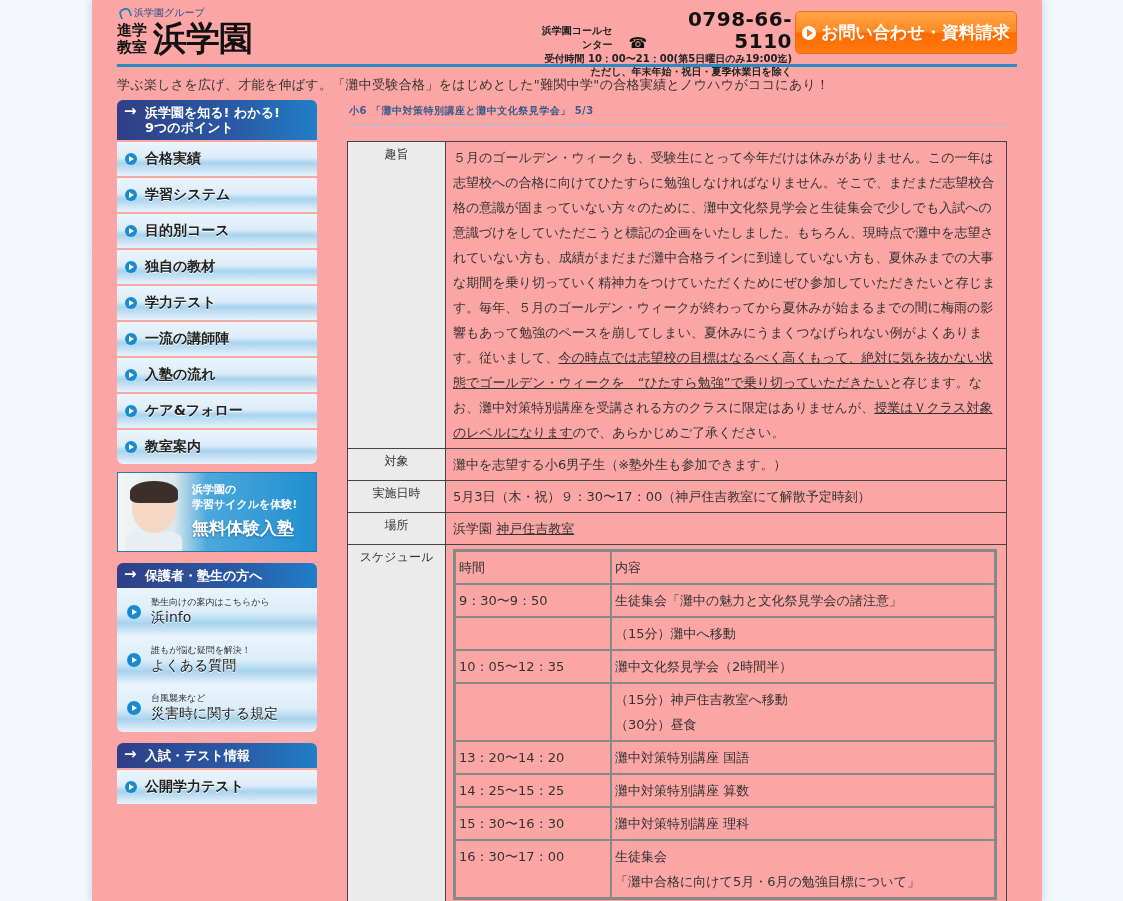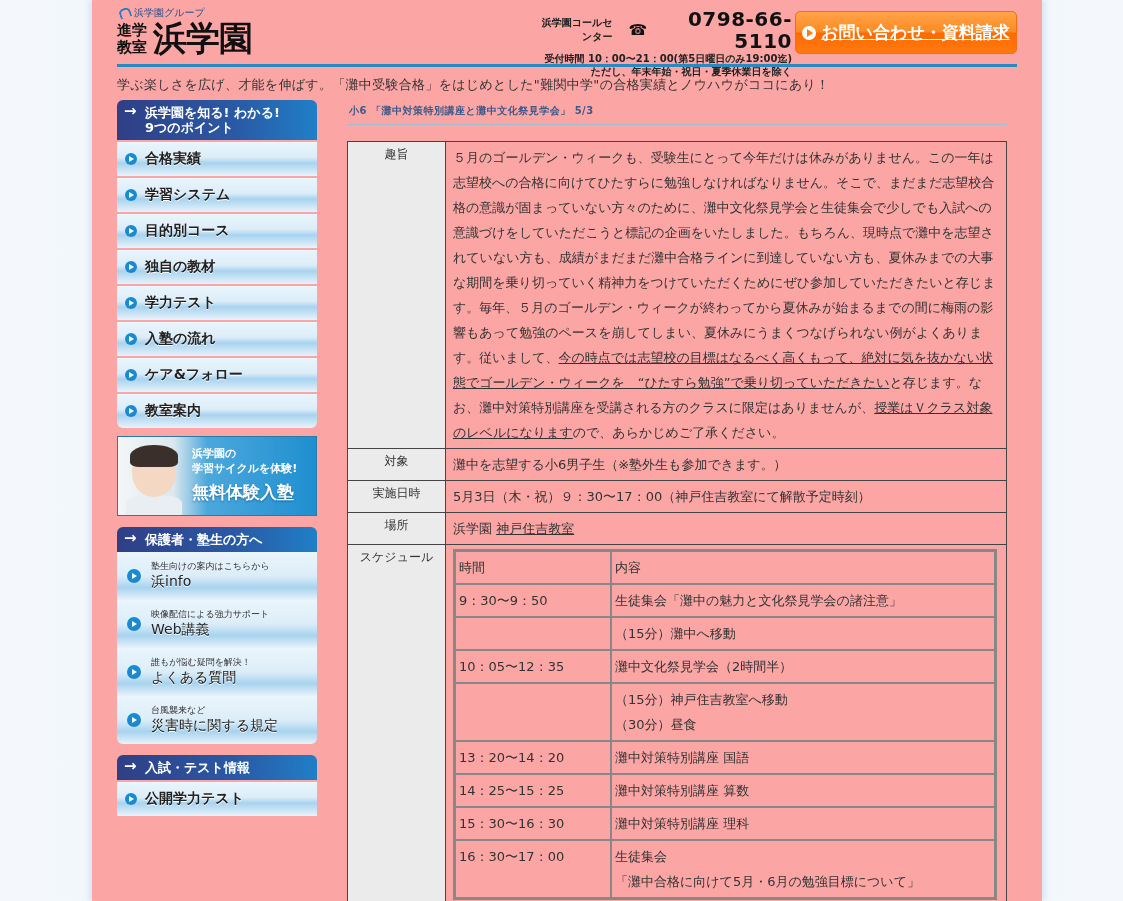--- a/index.html
+++ b/index.html
@@ -16,32 +16,32 @@
     box-shadow: -3px 0 6px rgba(160,200,225,0.35), 3px 0 6px rgba(160,200,225,0.35);
   }
   
   .header { position: absolute; left: 25px; top: 0; width: 900px; height: 68px; }
   .logo { position: absolute; left: 0; top: 6px; width: 160px; height: 56px; }
   .logo .group { position: absolute; left: 2px; top: 0; font-size: 10px; color: #1f4c8a; display: flex; align-items: center; gap: 3px; }
   .logo .group .wave { width: 12px; height: 10px; border: 2px solid #2e7bbf; border-radius: 50% 50% 0 0; border-bottom: none; transform: rotate(-20deg); }
   .logo .sub { position: absolute; left: 0; top: 16px; font-size: 15px; line-height: 17px; font-weight: bold; color: #111; width: 34px; }
   .logo .main { position: absolute; left: 36px; top: 12px; font-size: 34px; font-weight: bold; color: #111; letter-spacing: -1px; line-height: 40px; }
   .callcenter { position: absolute; left: 415px; top: 8px; width: 260px; text-align: right; }
-  .callcenter .top { display: flex; align-items: center; justify-content: flex-end; gap: 16px; }
+  .callcenter .top { display: flex; align-items: flex-end; justify-content: flex-end; gap: 16px; }
   .callcenter .cc-label { font-size: 10px; font-weight: bold; color: #222; }
   .callcenter .phone-icon { font-size: 15px; color: #111; }
   .callcenter .phone { font-size: 20px; font-weight: bold; color: #111; letter-spacing: 0.5px; line-height: 22px; }
   .callcenter .hours { font-size: 10px; color: #222; line-height: 13px; font-weight: bold; }
   .callcenter .note { font-size: 10px; color: #222; line-height: 13px; font-weight: bold; }
   .contact-btn {
     position: absolute; left: 678px; top: 11px; width: 222px; height: 43px;
     background: linear-gradient(180deg, #ffa44a 0%, #ff8a22 48%, #ff6a00 52%, #ff7a10 100%);
     border-radius: 5px; border: 1px solid #f07010;
     display: flex; align-items: center; justify-content: center; gap: 5px;
-    color: #fff; font-size: 17px; font-weight: bold; cursor: pointer; text-decoration: underline;
+    color: #fff; font-size: 17px; font-weight: bold; cursor: pointer;
   }
   .contact-btn .play-icon { width: 14px; height: 14px; background: #fff; border-radius: 50%; position: relative; flex-shrink: 0; }
   .contact-btn .play-icon::after { content: ""; position: absolute; left: 5px; top: 3px; border-left: 6px solid #ff7a10; border-top: 4px solid transparent; border-bottom: 4px solid transparent; }
   .header-rule { position: absolute; left: 25px; top: 64px; width: 900px; height: 3px; background: #2a8ac0; }
   .tagline { position: absolute; left: 25px; top: 76px; font-size: 13px; color: #333; letter-spacing: 0.3px; }
 
   
   .sidebar { position: absolute; left: 25px; top: 100px; width: 200px; }
   .side-head {
     height: 40px; background: linear-gradient(90deg, #2f3f86 0%, #2a5aa5 60%, #1f7fc7 100%);
@@ -158,20 +158,24 @@
     <div class="nav-item">
         <span class="bullet-icon"></span>
         <span>独自の教材</span>
       </div>
     <div class="nav-item">
         <span class="bullet-icon"></span>
         <span>学力テスト</span>
       </div>
     <div class="nav-item">
         <span class="bullet-icon"></span>
+        <span>一流の講師陣</span>
+      </div>
+    <div class="nav-item">
+        <span class="bullet-icon"></span>
         <span>入塾の流れ</span>
       </div>
     <div class="nav-item">
         <span class="bullet-icon"></span>
         <span>ケア&amp;フォロー</span>
       </div>
     <div class="nav-item last">
         <span class="bullet-icon"></span>
         <span>教室案内</span>
       </div>
@@ -189,25 +193,20 @@
 
     <div class="side-section">
       <div class="side-head single">
         <span class="arrow-icon">→</span>
         <div>保護者・塾生の方へ</div>
       </div>
       <div class="nav-item2">
           <span class="bullet-icon"></span>
           <div class="small">塾生向けの案内はこちらから</div>
           <div class="big">浜info</div>
-        </div>
-      <div class="nav-item2">
-          <span class="bullet-icon"></span>
-          <div class="small">映像配信による強力サポート</div>
-          <div class="big">Web講義</div>
         </div>
       <div class="nav-item2">
           <span class="bullet-icon"></span>
           <div class="small">誰もが悩む疑問を解決！</div>
           <div class="big">よくある質問</div>
         </div>
       <div class="nav-item2 last">
           <span class="bullet-icon"></span>
           <div class="small">台風襲来など</div>
           <div class="big">災害時に関する規定</div>

